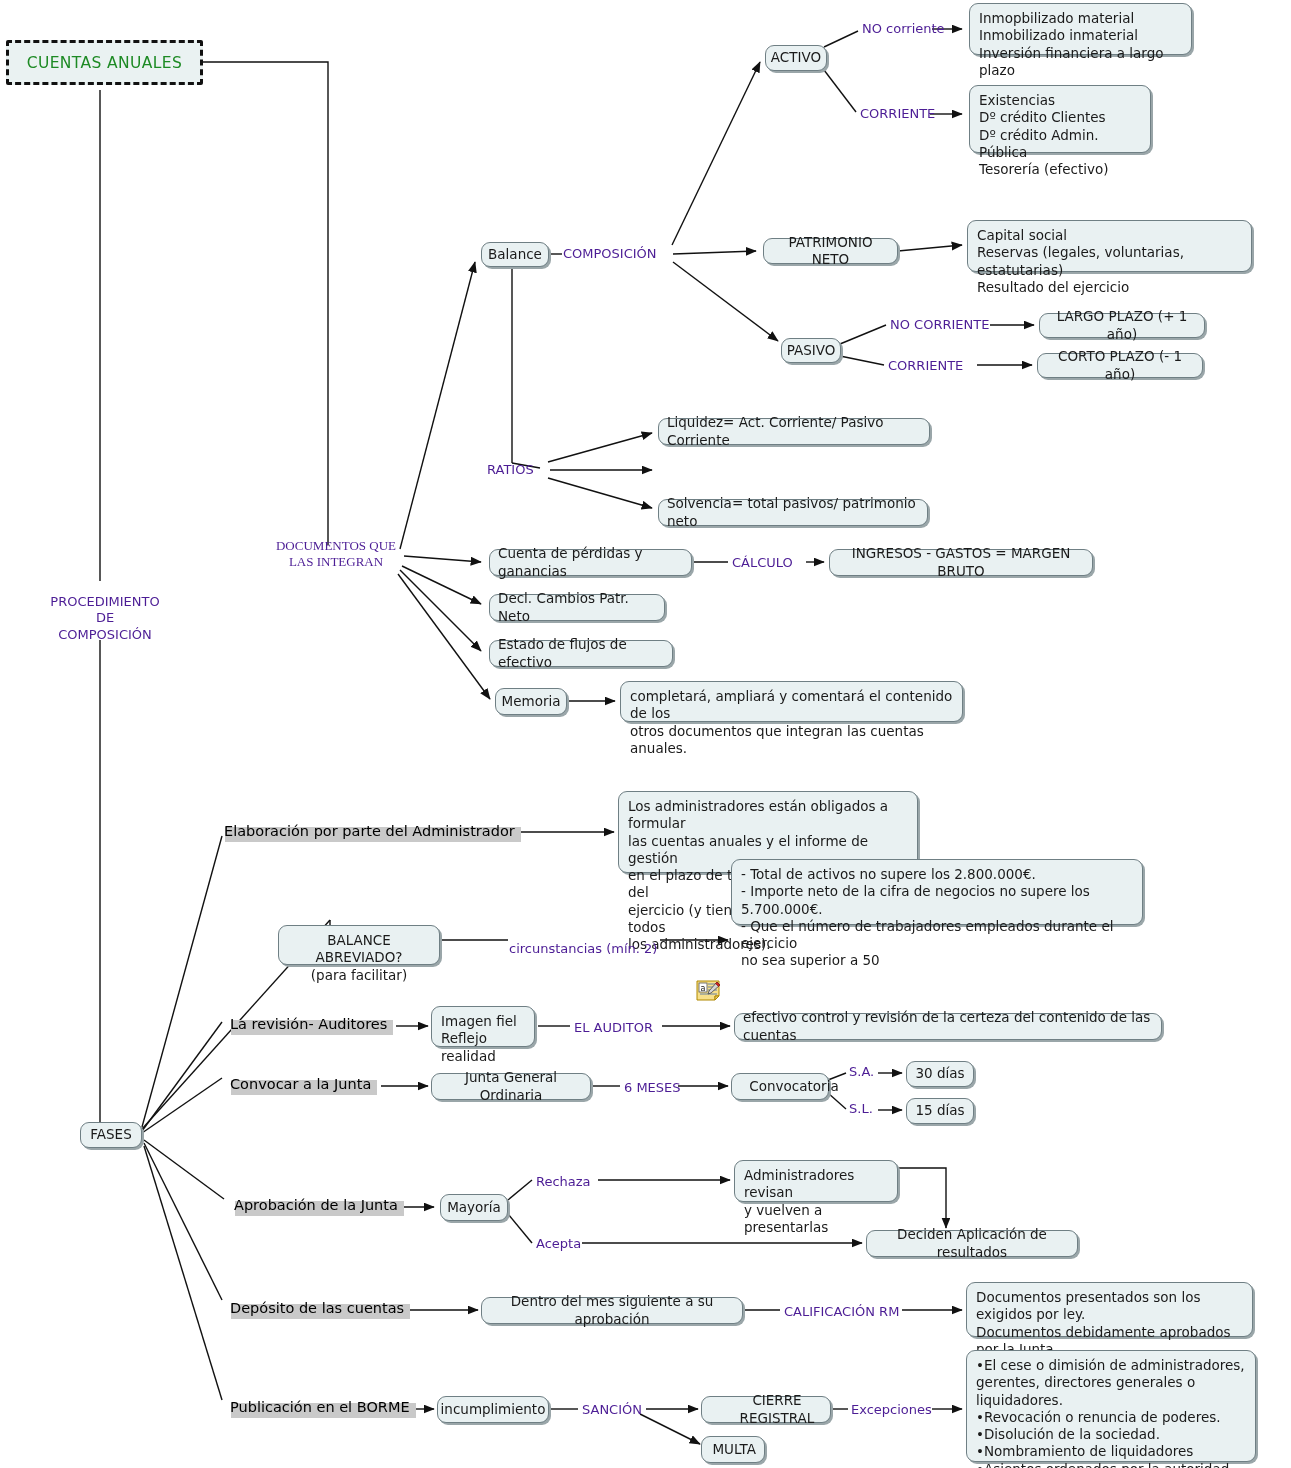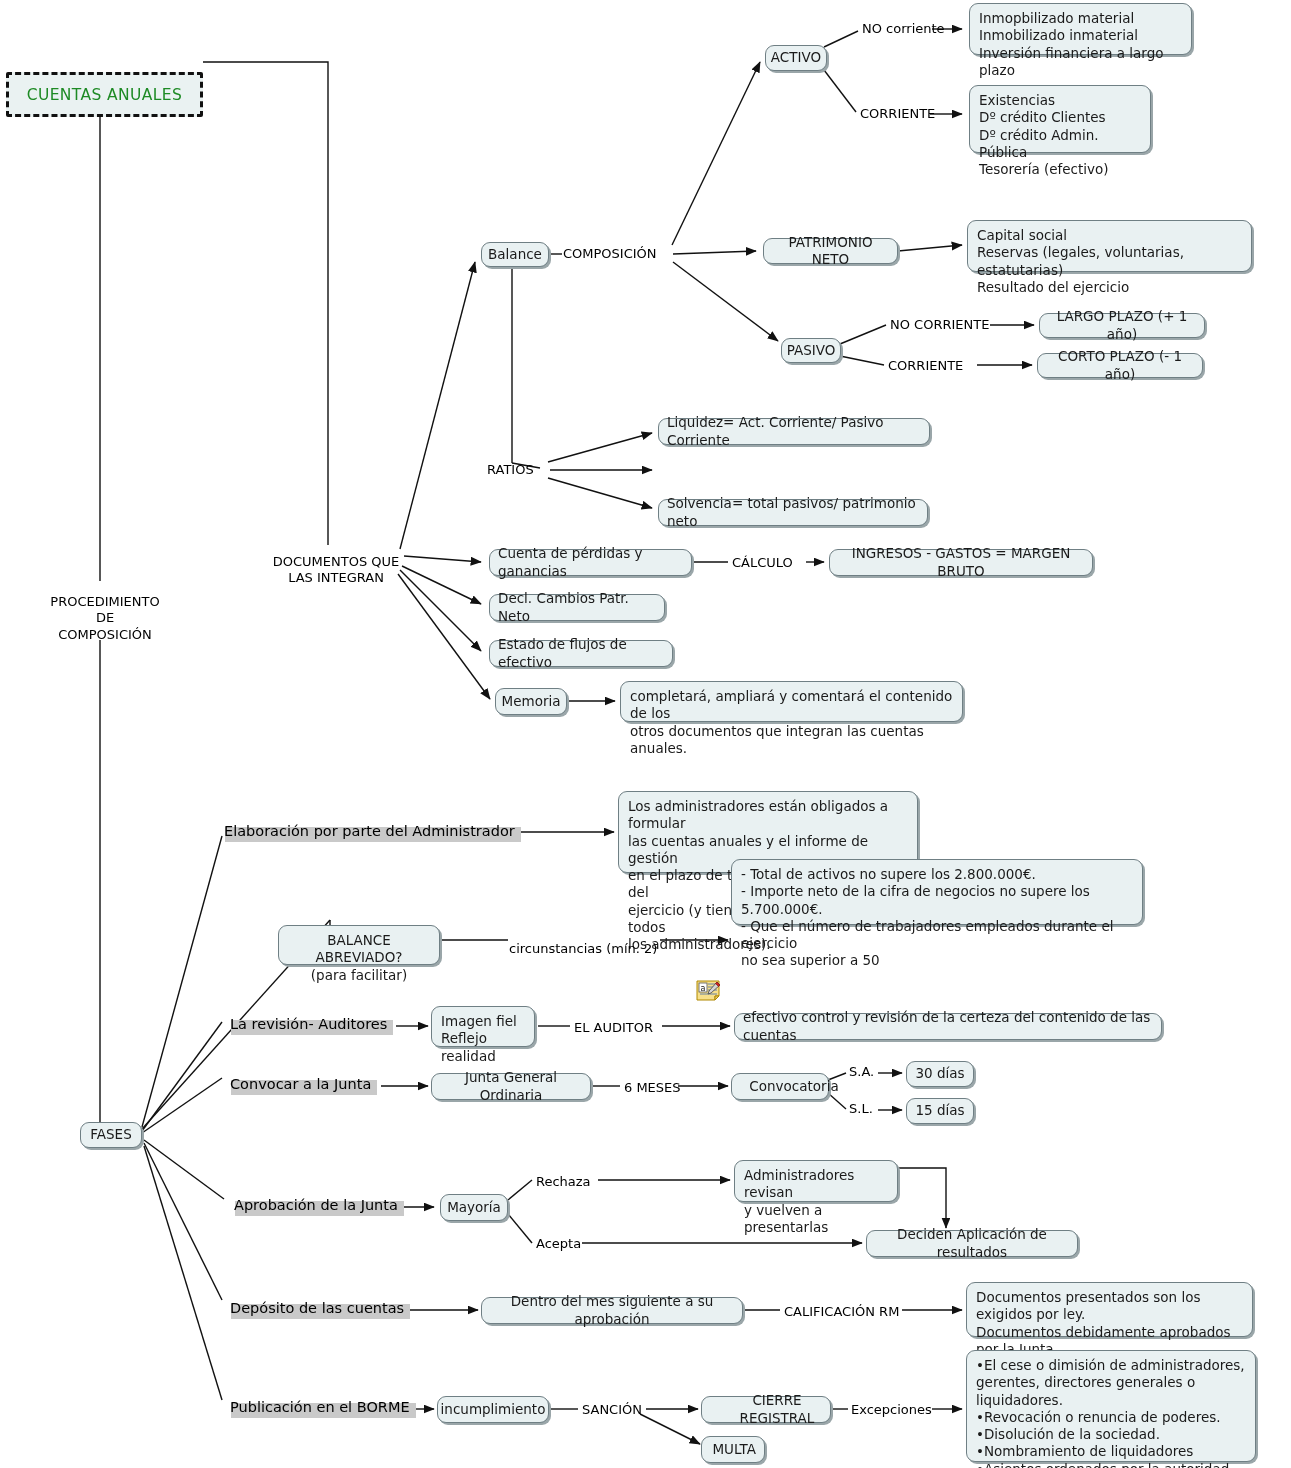--- a/index.html
+++ b/index.html
@@ -30,28 +30,27 @@
   .root{
     position:absolute;
     background:#eaf2f2;
     border:3px dashed #111;
     border-radius:2px;
     box-sizing:border-box;
     display:flex;align-items:center;justify-content:center;
     color:#1d8a24;
     font-size:15.5px;
     letter-spacing:.4px;
-    margin-top:32px;
   }
 
   
   .elabel{
     position:absolute;
     font-size:13px;
-    color:#000000;
+    color:#4c1d95;
     white-space:pre-line;
     line-height:1.25;
     background:transparent;
   }
   .elabel.center{text-align:center;}
 
   
   .phase{
     position:absolute;
     color:#000000;
@@ -171,21 +170,21 @@
       <path d="M932,1409 L962,1409" marker-end="url(#ah)"></path>
     </g>
   </svg>
 
   <div class="root" style="left:6px;top:40px;width:197px;height:45px;">
     <span>CUENTAS ANUALES</span>
   </div>
 
   <div class="elabel center" style="left:50px;top:594px;width:110px;">PROCEDIMIENTO
 DE COMPOSICIÓN</div>
-  <div class="elabel center" style="left:268px;top:554px;width:136px;">DOCUMENTOS QUE
+  <div class="elabel center" style="left:268px;top:538px;width:136px;font-family:Liberation Serif, serif;">DOCUMENTOS QUE
 LAS INTEGRAN</div>
 
   <div class="node center" style="left:481px;top:242px;width:68px;height:25px;">
     <span>Balance</span>
   </div>
   <div class="elabel" style="left:563px;top:246px;">COMPOSICIÓN</div>
 
   <div class="node center" style="left:765px;top:45px;width:62px;height:26px;">
     <span>ACTIVO</span>
   </div>

